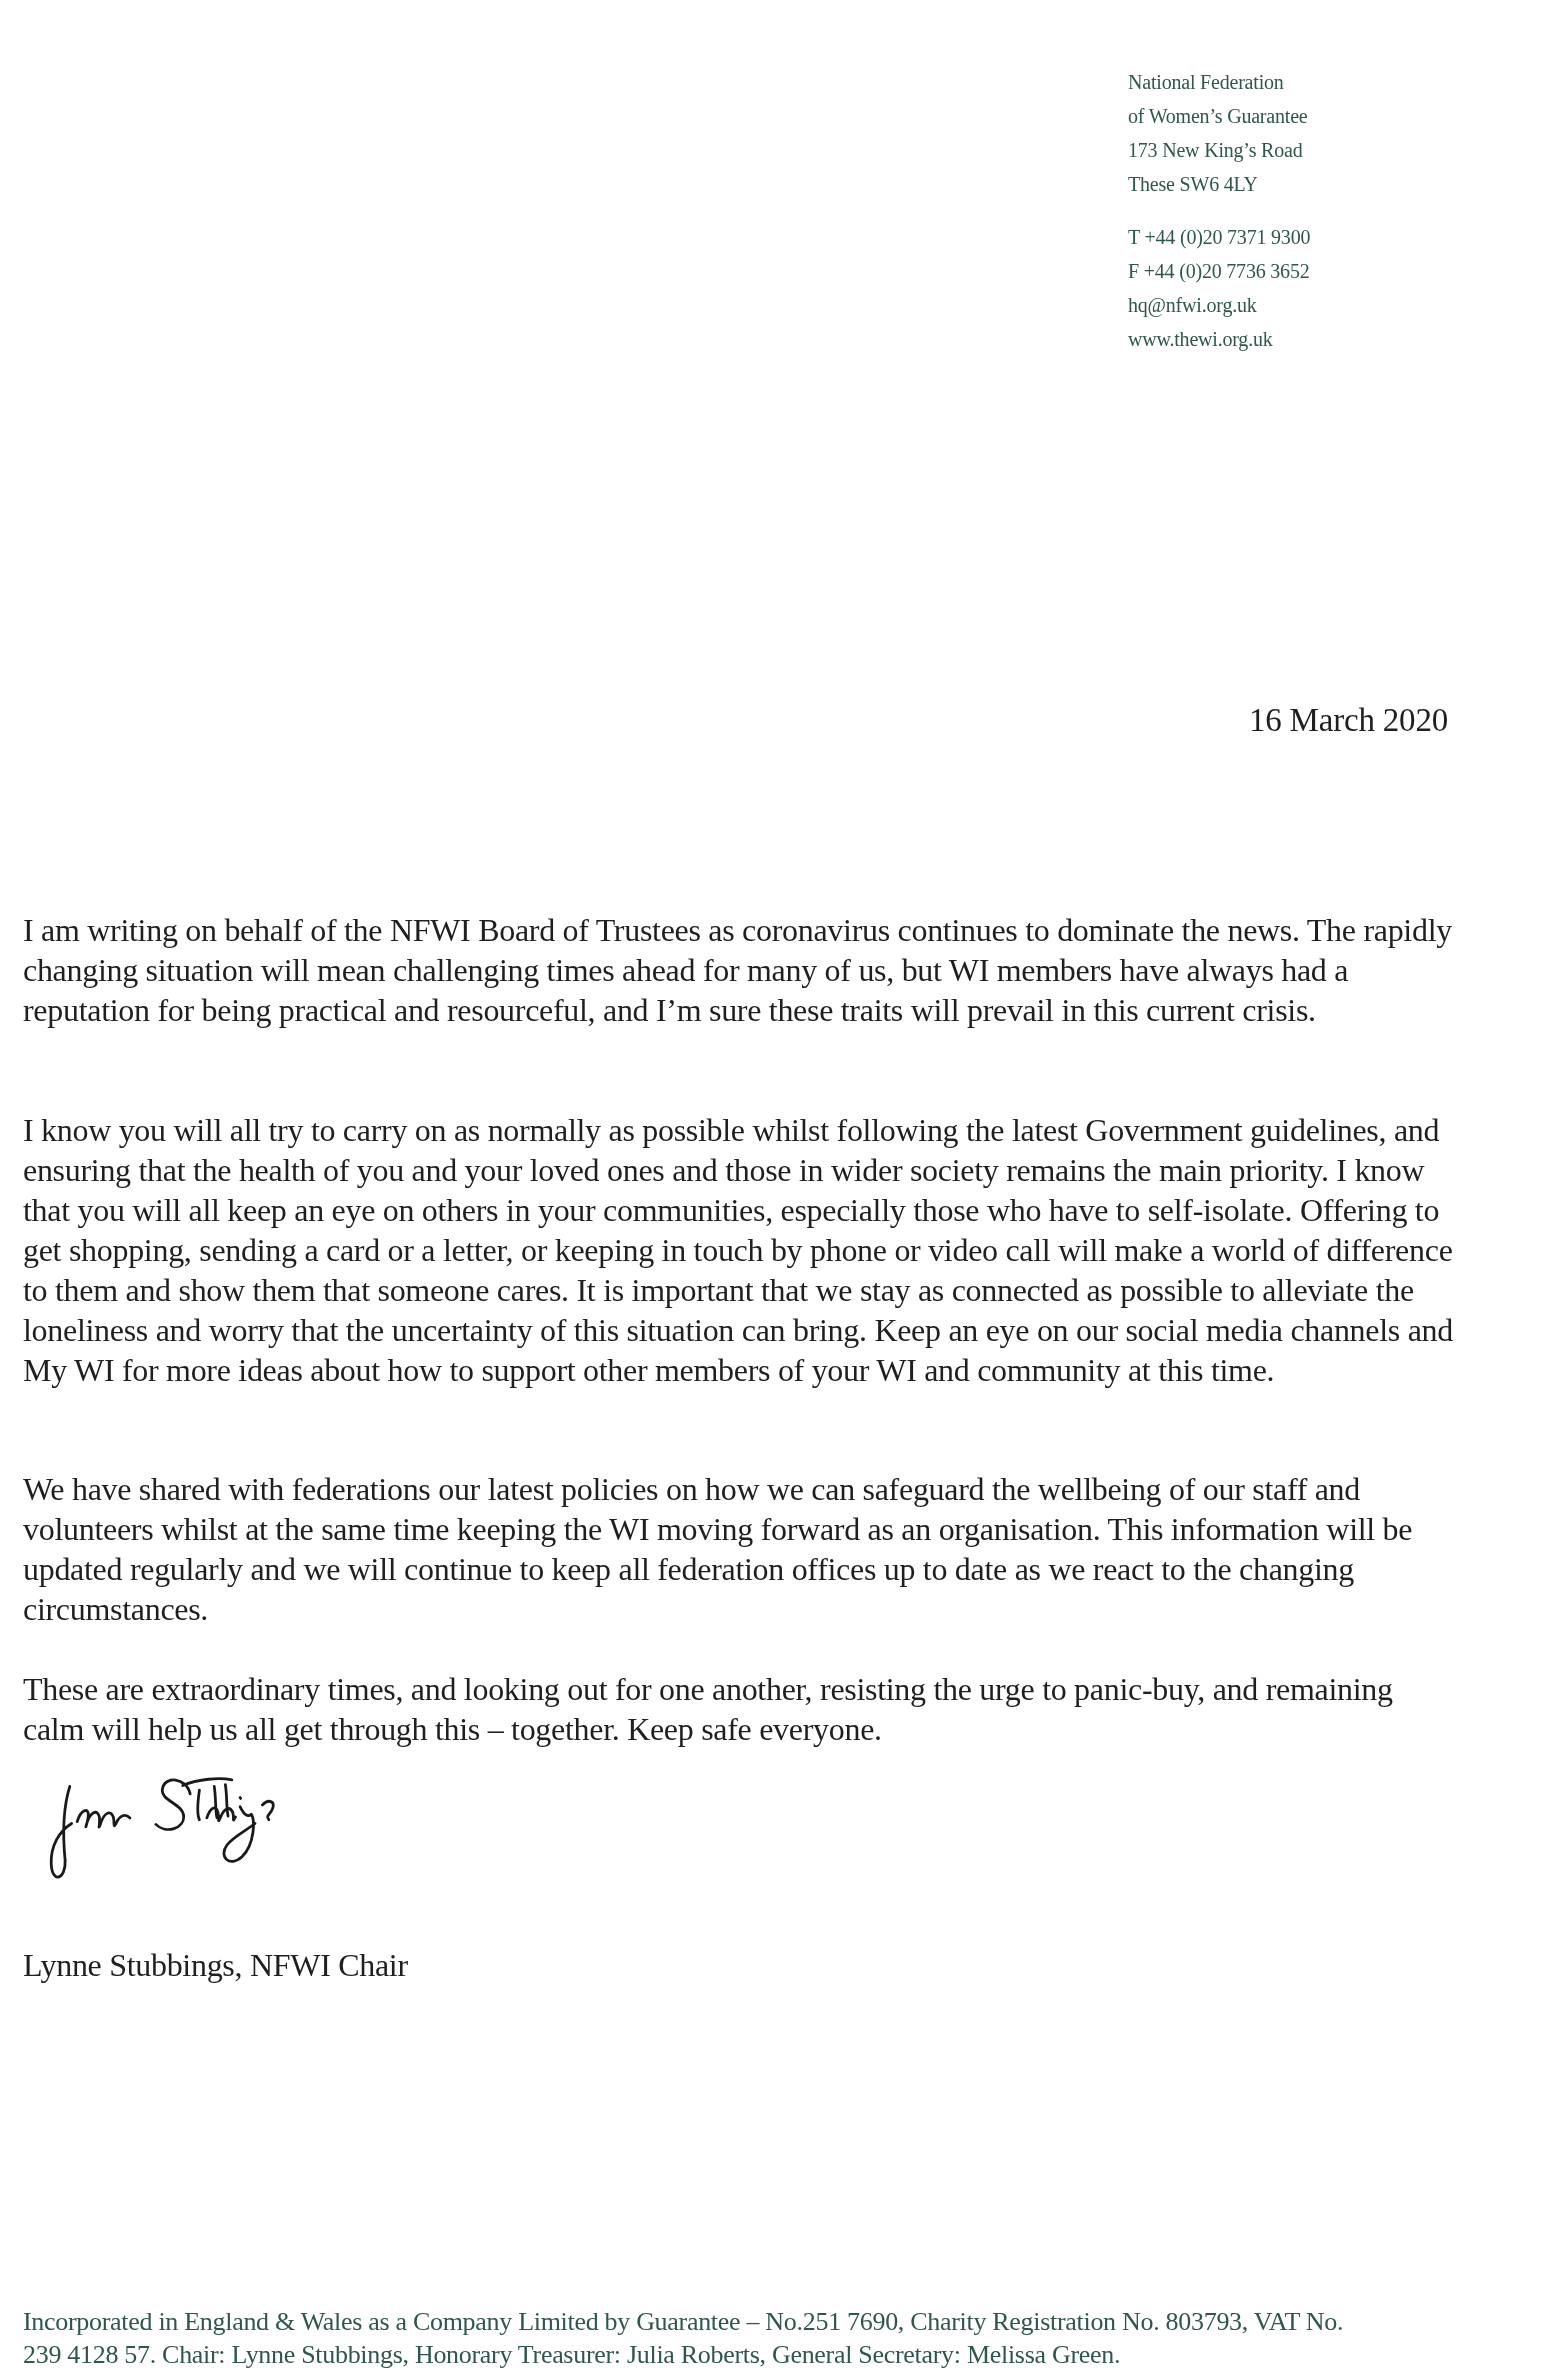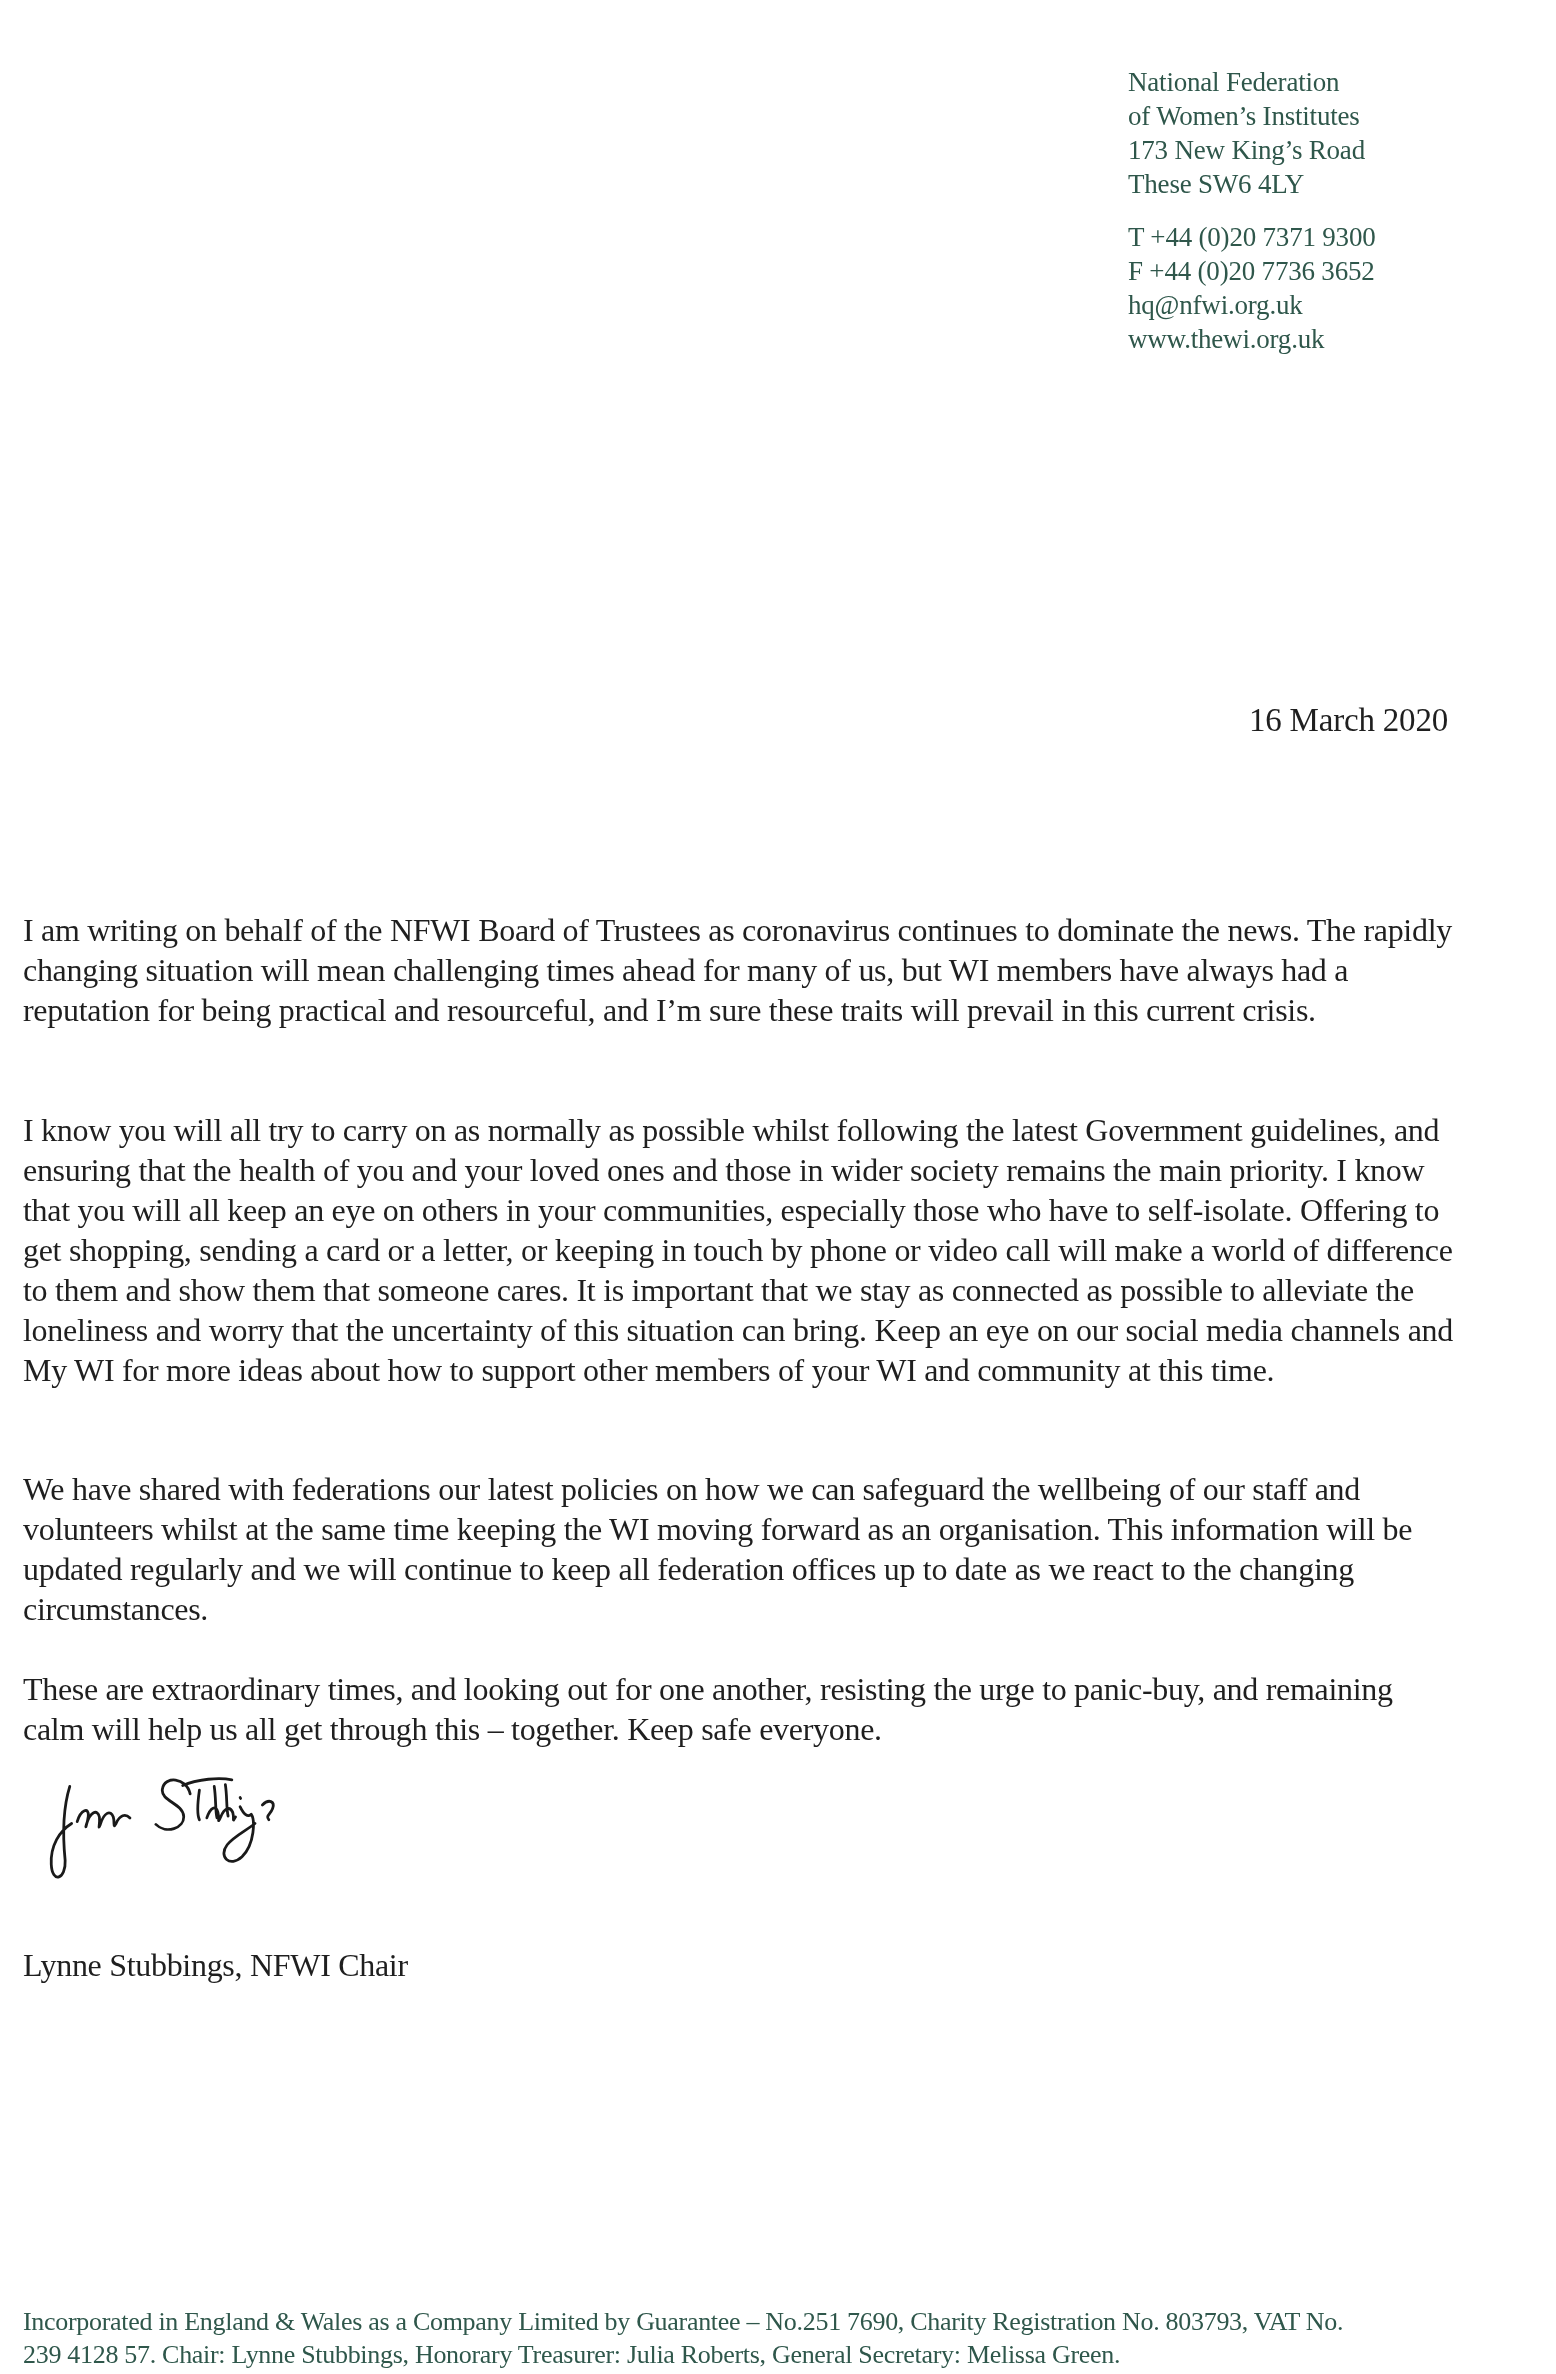--- a/index.html
+++ b/index.html
@@ -9,21 +9,21 @@
     width:1556px;height:2375px;
     background:#ffffff;
     overflow:hidden;
     font-family:"Liberation Serif","DejaVu Serif",serif;
     color:#1f1f1f;
   }
   
   .letterhead{
     position:absolute;top:65px;left:1128px;width:334px;
     color:#2f574b;
-    font-size:27px;line-height:34px;
+    font-size:20px;line-height:34px;
     letter-spacing:-0.2px;
     font-family:Liberation Serif, serif;
   }
   .letterhead .group{margin-bottom:18.6px;}
   .letterhead div{white-space:nowrap;}
   
   .logo{position:absolute;top:406px;left:1125px;}
   
   .date{
     position:absolute;top:702px;right:108px;
@@ -50,21 +50,21 @@
   }
 </style>
 </head>
 <body>
 
 <div class="page">
 
   <div class="letterhead">
     <div class="group">
       <div>National Federation</div>
-      <div>of Women’s Institutes</div>
+      <div>of Women’s Guarantee</div>
       <div>173 New King’s Road</div>
       <div>These SW6 4LY</div>
     </div>
     <div class="group">
       <div>T +44 (0)20 7371 9300</div>
       <div>F +44 (0)20 7736 3652</div>
       <div>hq@nfwi.org.uk</div>
       <div>www.thewi.org.uk</div>
     </div>
   </div>

